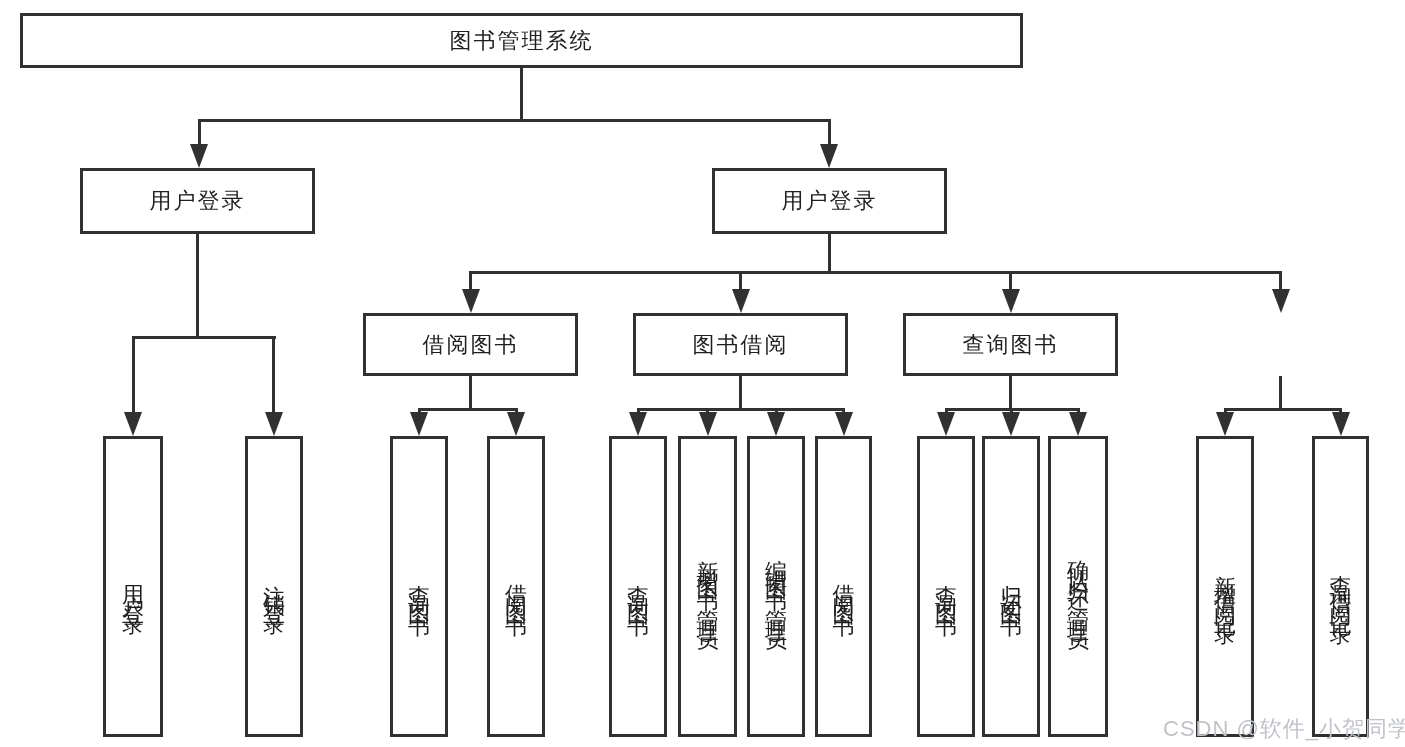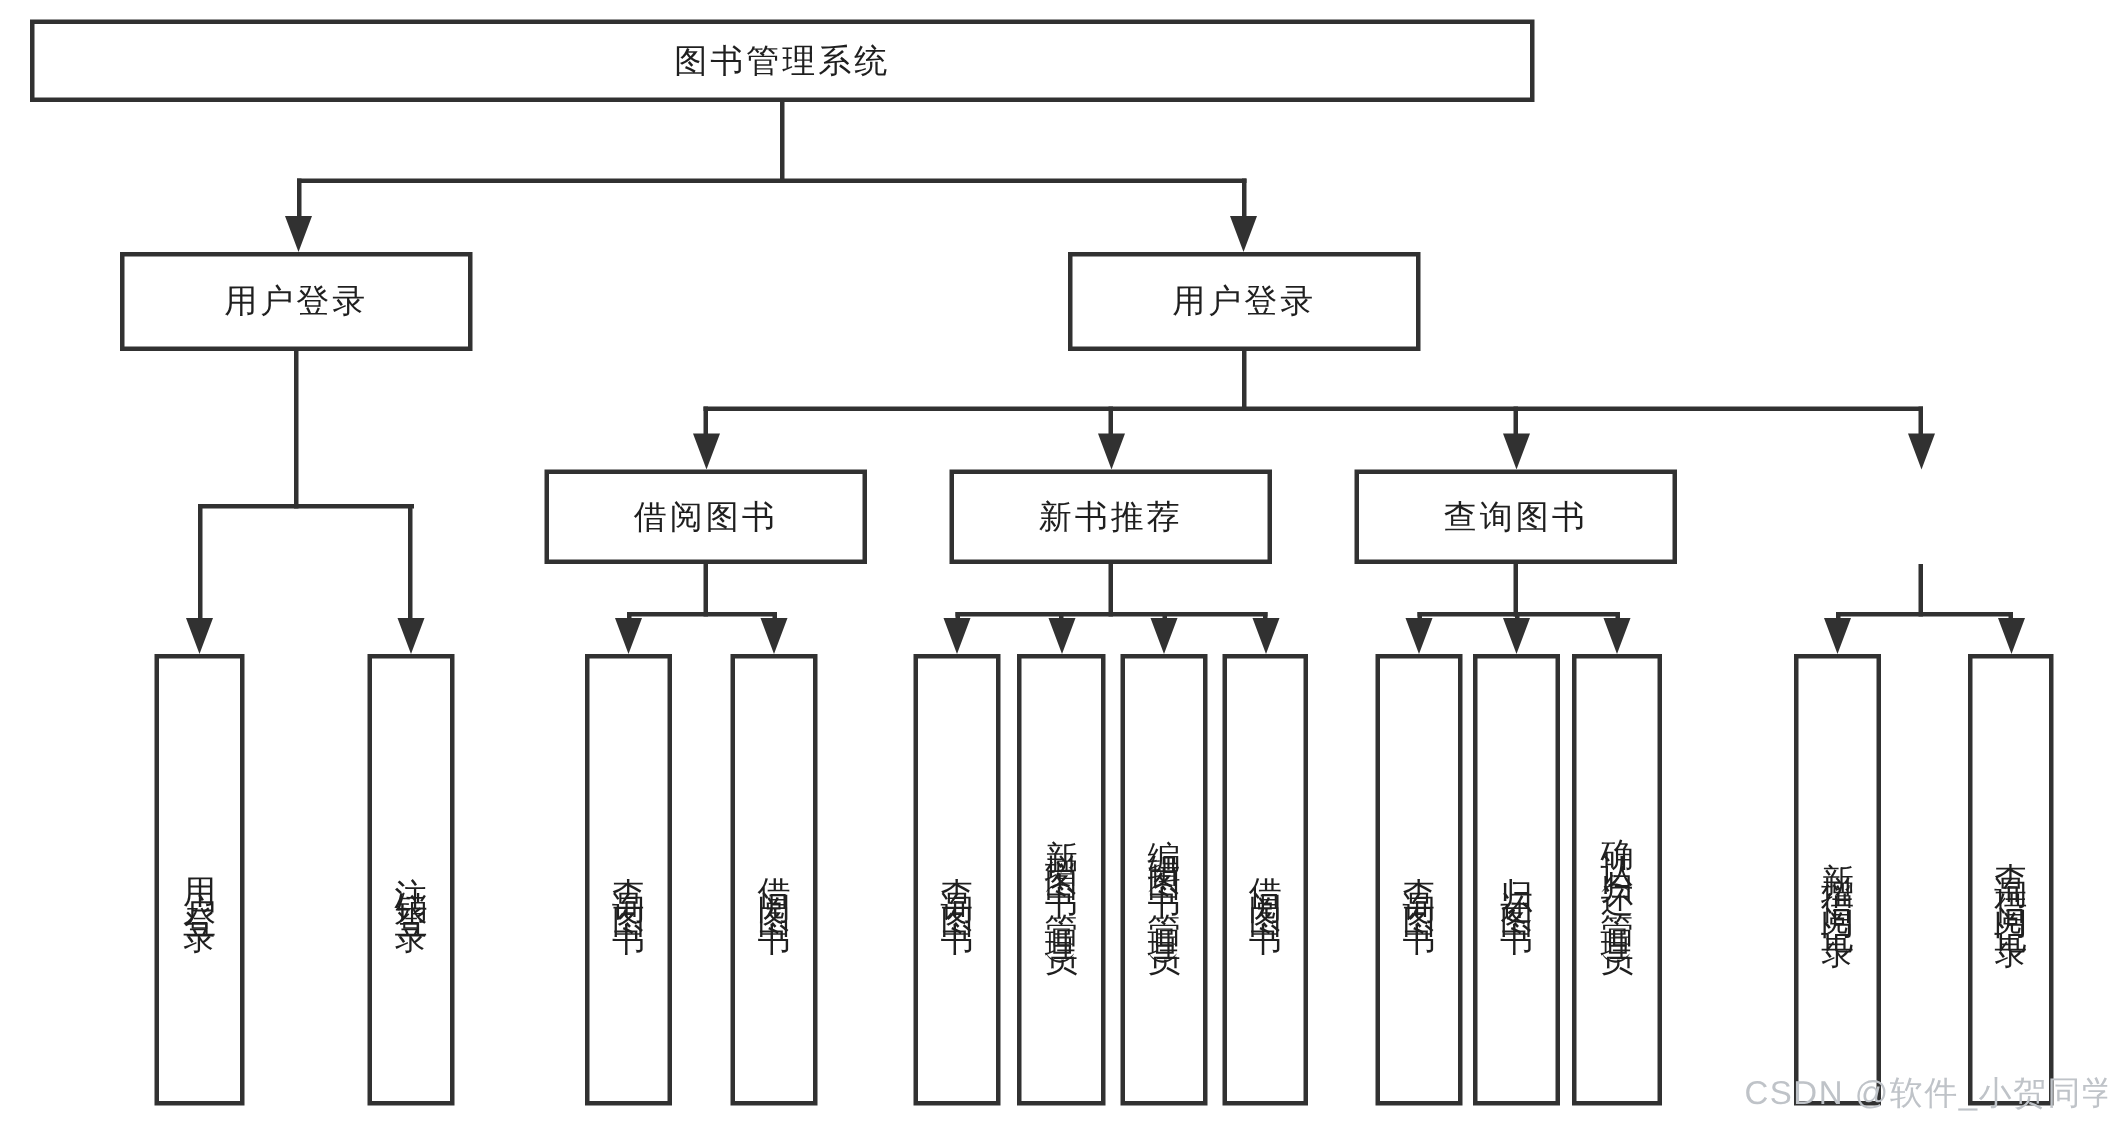--- a/index.html
+++ b/index.html
@@ -92,21 +92,21 @@
   <div class="ah" style="left:1216px;top:412px"></div>
   <div class="v" style="left:1339px;top:408px;height:7px"></div>
   <div class="ah" style="left:1331.5px;top:412px"></div>
 
   <div class="box" style="left:20px;top:13px;width:1003px;height:55px">图书管理系统</div>
 
   <div class="box" style="left:80px;top:168px;width:235px;height:66px">用户登录</div>
   <div class="box" style="left:712px;top:168px;width:235px;height:66px">用户登录</div>
 
   <div class="box" style="left:363px;top:313px;width:215px;height:63px">借阅图书</div>
-  <div class="box" style="left:633px;top:313px;width:215px;height:63px">新书推荐</div>
+  <div class="box" style="left:633px;top:313px;width:215px;height:63px">图书借阅</div>
   <div class="box" style="left:903px;top:313px;width:215px;height:63px">查询图书</div>
 
   <div class="box vbox" style="left:103px;top:436px;width:60px;height:301px">用户登录</div>
   <div class="box vbox" style="left:245px;top:436px;width:58px;height:301px">注销登录</div>
 
   <div class="box vbox" style="left:390px;top:436px;width:58px;height:301px">查询图书</div>
   <div class="box vbox" style="left:487px;top:436px;width:58px;height:301px">借阅图书</div>
 
   <div class="box vbox" style="left:609px;top:436px;width:58px;height:301px">查询图书</div>
   <div class="box vbox" style="left:678px;top:436px;width:59px;height:301px">新增图书（管理员）</div>

